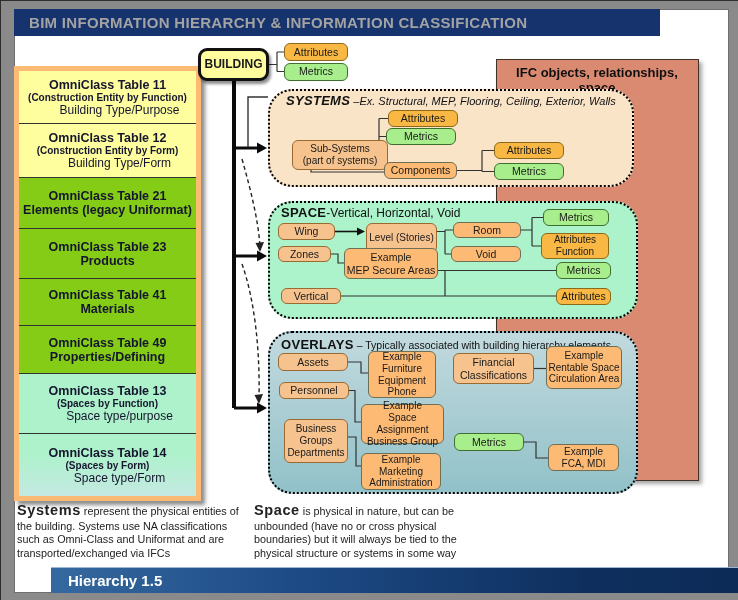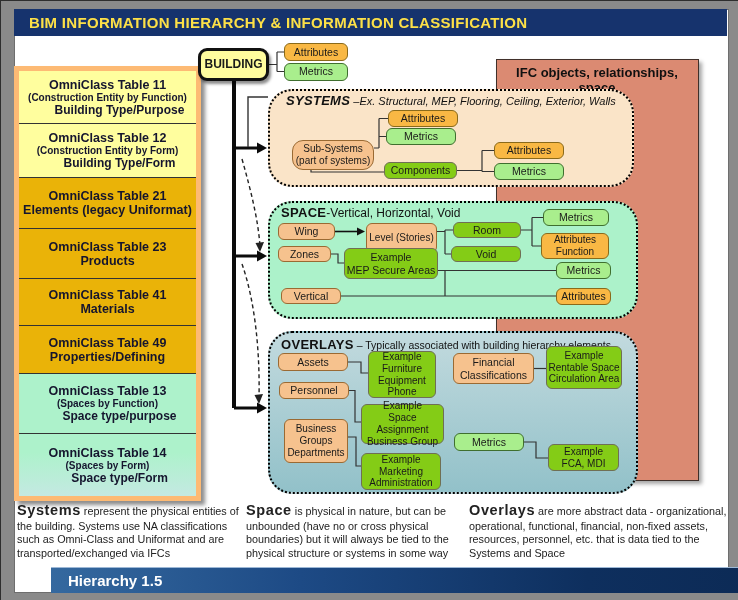--- a/index.html
+++ b/index.html
@@ -2,46 +2,46 @@
 <html><head>
 <meta charset="utf-8">
 <style>
   html,body{margin:0;padding:0;background:#555;}
   #stage{position:relative;width:738px;height:600px;background:#8a8a8a;
          font-family:"Liberation Sans",sans-serif;overflow:hidden;
          border-top:1px solid #2e2e2e;border-left:1px solid #2e2e2e;}
   .abs{position:absolute;}
   #content{left:13px;top:8px;width:715px;height:584px;background:#fff;z-index:0;border:1px solid #6e6e6e;box-sizing:border-box;}
   
-  #titlebar{left:13px;top:8px;width:713px;height:27px;background:#16336d;color:#fde047;
+  #titlebar{left:13px;top:8px;width:646px;height:27px;background:#16336d;color:#a3a3a3;
             font-size:15px;font-weight:bold;line-height:27px;padding-left:15px;box-sizing:border-box;
             letter-spacing:.3px;z-index:5;}
   
   #footerbar{left:13px;top:566px;width:715px;height:26px;
              background:linear-gradient(90deg,#35699f 0%,#1d4a85 35%,#0e2f5e 75%,#0c2a55 100%);
              color:#fff;font-size:15px;font-weight:bold;line-height:26px;padding-left:17px;
              box-sizing:border-box;z-index:5;border-top:1px solid #9db8d6;margin-left:37px;}
   
   #sidebar{left:13px;top:65px;width:177px;z-index:3;border:5px solid #fdba74;
            box-shadow:4px 4px 4px rgba(0,0,0,.45);display:flex;flex-direction:column;}
   .sb-item{display:flex;flex-direction:column;align-items:center;justify-content:center;
            text-align:center;border-bottom:1px solid #333;box-sizing:border-box;color:#15152e;}
   .sb-item:last-child{border-bottom:none;}
   .sb-title{font-size:12.5px;font-weight:bold;}
   .sb-paren{font-size:10px;font-weight:bold;}
-  .sb-sub{font-size:12px;font-weight:bold;padding-left:24px;}
-  .y1{background:#fffe9e;} .p1{background:#eab308;align-items:center;} .g1{background:#adf2cb;}
+  .sb-sub{font-size:12px;font-weight:normal;padding-left:24px;}
+  .y1{background:#fffe9e;} .p1{background:#84cc16;align-items:center;} .g1{background:#adf2cb;}
   .g2{background:linear-gradient(180deg,#adf2cb 30%,#c4e9e2 100%);}
   
   .box{position:absolute;display:flex;align-items:center;justify-content:center;text-align:center;
        border-radius:6px;font-size:10.5px;line-height:1.18;color:#1a1a1a;z-index:4;box-sizing:border-box;}
   .orange{background:#f9b844;border:1px solid #8a6a1a;}
   .green {background:#a9ee8d;border:1px solid #3f6f2f;}
   .tan   {background:#f6c28e;border:1px solid #9a6a33;}
-  .pale  {background:#84cc16;border:1px solid #6f6f55;}
+  .pale  {background:#fdba74;border:1px solid #6f6f55;}
   .ml{white-space:pre-line;}
   
   #building{left:197px;top:47px;width:71px;height:33px;background:#fffc9e;border:3px solid #111;
             border-radius:9px;font-weight:bold;font-size:12px;box-shadow:2px 3px 3px rgba(0,0,0,.45);}
   
   .panel{position:absolute;border:2px dotted #000;border-radius:24px;z-index:2;box-sizing:border-box;}
   #ifc{left:495px;top:58px;width:201px;height:420px;background:#db8a72;border:1px solid #40302a;
        z-index:1;box-shadow:3px 3px 4px rgba(0,0,0,.35);}
   #ifc-title{left:505px;top:64px;width:182px;text-align:center;font-size:13px;font-weight:bold;color:#101010;z-index:1;}
   #systems-panel{left:267px;top:88px;width:366px;height:98px;background:#fae4c8;}
@@ -104,21 +104,21 @@
 
   <div class="box" id="building">BUILDING</div>
   <div class="box orange" style="left:283px;top:42px;width:64px;height:18px;">Attributes</div>
   <div class="box green" style="left:283px;top:61.5px;width:64px;height:18px;">Metrics</div>
 
   <div class="abs" id="ifc"></div>
   <div class="abs" id="ifc-title">IFC objects, relationships, space</div>
 
   <div class="panel" id="systems-panel"></div>
   <div class="ptitle" style="left:285px;top:92px;font-style:italic;"><b>SYSTEMS</b> <span>–Ex. Structural, MEP, Flooring, Ceiling, Exterior, Walls</span></div>
-  <div class="box tan ml" style="left:291px;top:139px;width:82px;height:30px;font-size:10px;border-radius:11px;">Sub-Systems
+  <div class="box tan ml" style="left:291px;top:139px;width:96px;height:30px;font-size:10px;">Sub-Systems
 (part of systems)</div>
   <div class="box orange" style="left:387px;top:109px;width:70px;height:17px;">Attributes</div>
   <div class="box green" style="left:385px;top:127px;width:70px;height:17px;">Metrics</div>
   <div class="box pale" style="left:383px;top:161px;width:73px;height:17px;">Components</div>
   <div class="box orange" style="left:493px;top:141px;width:70px;height:17px;">Attributes</div>
   <div class="box green" style="left:493px;top:162px;width:70px;height:17px;">Metrics</div>
 
   <div class="panel" id="space-panel"></div>
   <div class="ptitle" style="left:280px;top:204px;font-size:12px;"><b>SPACE</b><span>-Vertical, Horizontal, Void</span></div>
   <div class="box tan" style="left:277px;top:222px;width:57px;height:17px;">Wing</div>
@@ -192,23 +192,19 @@
     <path d="M348,389.5 H354 V421 H360" stroke="#333" stroke-width="1.2" fill="none"></path>
     <path d="M347,436 H355 V465 H360" stroke="#333" stroke-width="1.2" fill="none"></path>
     <path d="M527,367.5 H545" stroke="#333" stroke-width="1.2" fill="none"></path>
     <path d="M523,441 H535 V457 H547" stroke="#333" stroke-width="1.2" fill="none"></path>
   </svg>
 
   <div class="note" style="left:16px;top:500px;width:228px;">
     <span class="nh">Systems</span>
     <span>represent the physical entities of the building. Systems use NA classifications such as Omni-Class and Uniformat and are transported/exchanged via IFCs</span>
   </div>
-  <div class="note" style="left:245px;top:500px;width:213px;">
+  <div class="note" style="left:253px;top:500px;width:213px;">
     <span class="nh">Space</span>
     <span>is physical in nature, but can be unbounded (have no or cross physical boundaries) but it will always be tied to the physical structure or systems in some way</span>
   </div>
-  <div class="note" style="left:468px;top:500px;width:262px;">
-    <span class="nh">Overlays</span>
-    <span>are more abstract data - organizational, operational, functional, financial, non-fixed assets, resources, personnel, etc. that is data tied to the Systems and Space</span>
-  </div>
 
   <div class="abs" id="footerbar">Hierarchy 1.5</div>
 </div>
 
 </body></html>

